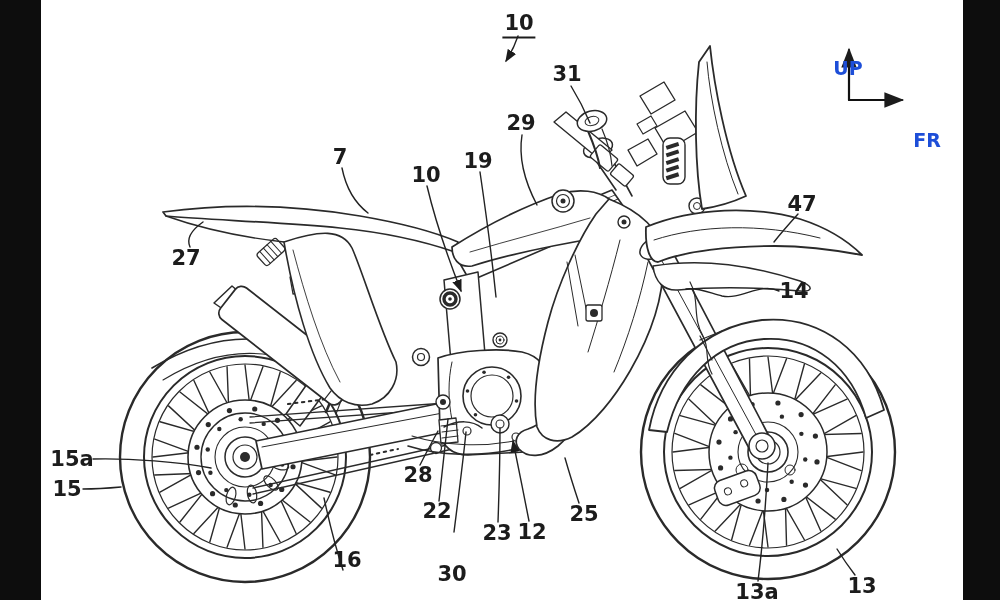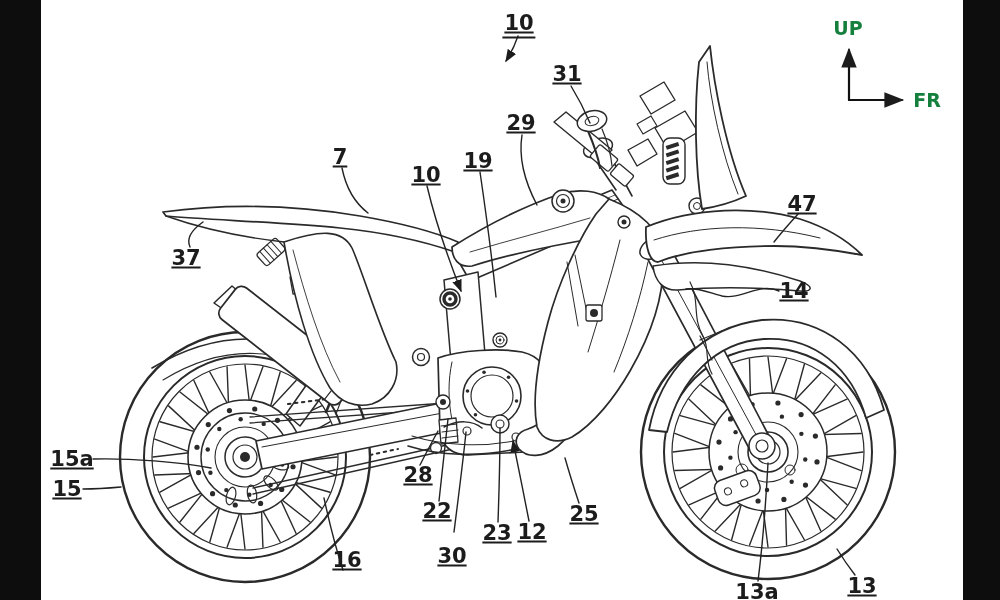--- a/index.html
+++ b/index.html
@@ -3,24 +3,24 @@
 <meta charset="utf-8">
 <style>
   html,body{margin:0;padding:0;background:#222;}
   .stage{position:relative;width:1000px;height:600px;background:#ffffff;overflow:hidden;
          font-family:"DejaVu Sans","Liberation Sans",sans-serif;}
   .bar{position:absolute;top:0;height:600px;background:#0d0d0d;}
   .bar-left{left:0;width:41px;}
   .bar-right{right:0;width:37px;}
   svg.art{position:absolute;left:0;top:0;}
   .ref{position:absolute;transform:translate(-50%,-50%);font-size:21px;font-weight:bold;
-       color:#1c1c1c;white-space:nowrap;line-height:1;text-decoration:underline;}
+       color:#1c1c1c;white-space:nowrap;line-height:1;}
   .ref-underline{border-bottom:2px solid #1c1c1c;padding:0 2px 2px 2px;}
   .axis{position:absolute;transform:translate(-50%,-50%);font-size:19px;font-weight:bold;
-        color:#15803d;line-height:1;}
+        color:#1d4ed8;line-height:1;margin-top:40px;}
 </style>
 </head>
 <body>
 
 <div class="stage">
 
   <svg class="art" width="1000" height="600" viewBox="0 0 1000 600">
     <defs>
       <marker id="ah" markerWidth="10" markerHeight="8" refX="8" refY="4" orient="auto">
         <path d="M0,0.5 L9,4 L0,7.5 Z" fill="#1c1c1c"></path>
@@ -400,27 +400,27 @@
   <div class="bar bar-right"></div>
 
   <div class="ref" style="left:519px;top:23px"><span class="ref-underline">10</span></div>
   <div class="ref" style="left:567px;top:74px">31</div>
   <div class="ref" style="left:521px;top:123px">29</div>
   <div class="ref" style="left:340px;top:157px">7</div>
   <div class="ref" style="left:426px;top:175px">10</div>
   <div class="ref" style="left:478px;top:161px">19</div>
   <div class="ref" style="left:802px;top:204px">47</div>
   <div class="ref" style="left:794px;top:291px">14</div>
-  <div class="ref" style="left:186px;top:258px">37</div>
+  <div class="ref" style="left:186px;top:258px">27</div>
   <div class="ref" style="left:72px;top:459px">15a</div>
   <div class="ref" style="left:67px;top:489px">15</div>
   <div class="ref" style="left:347px;top:560px">16</div>
   <div class="ref" style="left:418px;top:475px">28</div>
   <div class="ref" style="left:437px;top:511px">22</div>
-  <div class="ref" style="left:452px;top:556px">30</div>
+  <div class="ref" style="left:452px;top:574px">30</div>
   <div class="ref" style="left:497px;top:533px">23</div>
   <div class="ref" style="left:532px;top:532px">12</div>
   <div class="ref" style="left:584px;top:514px">25</div>
   <div class="ref" style="left:862px;top:586px">13</div>
   <div class="ref" style="left:757px;top:592px">13a</div>
 
   <div class="axis" style="left:848px;top:28px">UP</div>
   <div class="axis" style="left:927px;top:100px">FR</div>
 </div>
 

